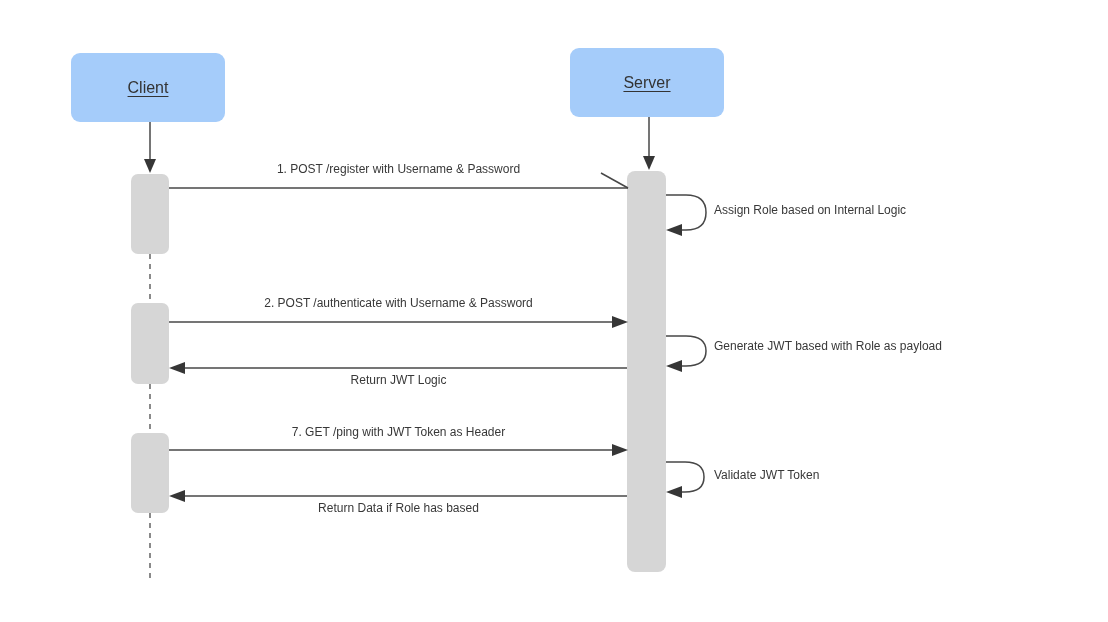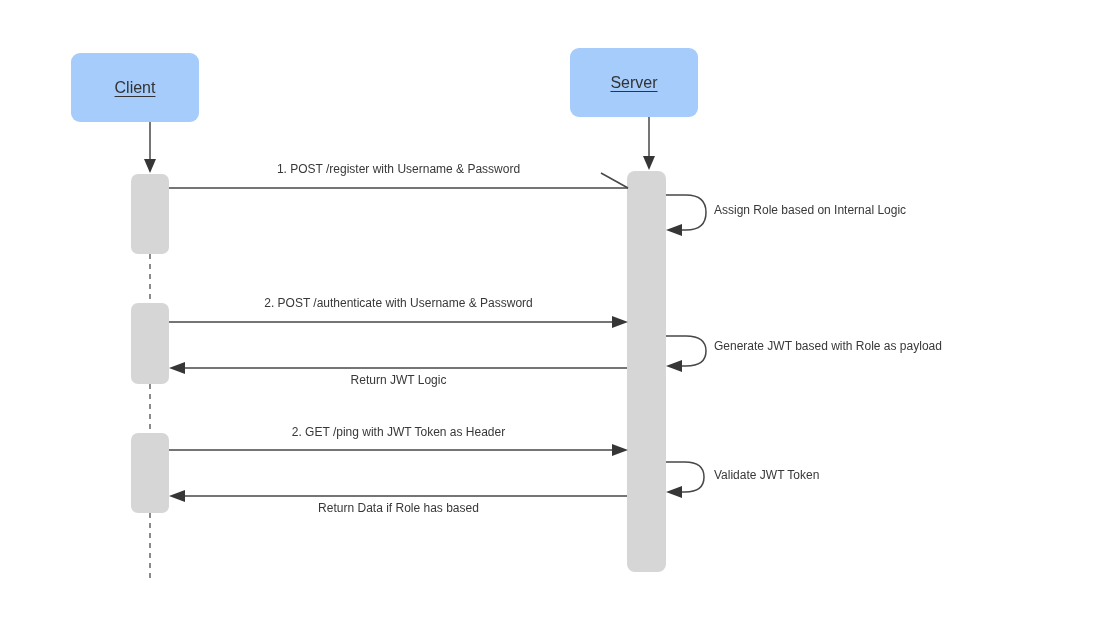--- a/index.html
+++ b/index.html
@@ -17,21 +17,21 @@
   }
   svg.layer {
     position: absolute;
     left: 0;
     top: 0;
     width: 1108px;
     height: 622px;
   }
   .actor-box {
     position: absolute;
-    width: 128px;
+    width: 154px;
     height: 69px;
     background: #a5ccfa;
     border-radius: 9px;
     display: flex;
     align-items: center;
     justify-content: center;
   }
   .actor-box .actor-label {
     font-size: 16px;
     color: #333333;
@@ -131,19 +131,19 @@
   <div class="msg-label msg-centered" style="top:162px">1. POST /register with Username &amp; Password</div>
 
   <div class="msg-label loop-label" style="top:203px">Assign Role based on Internal Logic</div>
 
   <div class="msg-label msg-centered" style="top:296px">2. POST /authenticate with Username &amp; Password</div>
 
   <div class="msg-label loop-label" style="top:339px">Generate JWT based with Role as payload</div>
 
   <div class="msg-label msg-centered" style="top:373px">Return JWT Logic</div>
 
-  <div class="msg-label msg-centered" style="top:425px">2. GET /ping with JWT Token as Header</div>
+  <div class="msg-label msg-centered" style="top:425px">7. GET /ping with JWT Token as Header</div>
 
   <div class="msg-label loop-label" style="top:468px">Validate JWT Token</div>
 
   <div class="msg-label msg-centered" style="top:501px">Return Data if Role has based</div>
 
 </div>
 
 </body></html>

